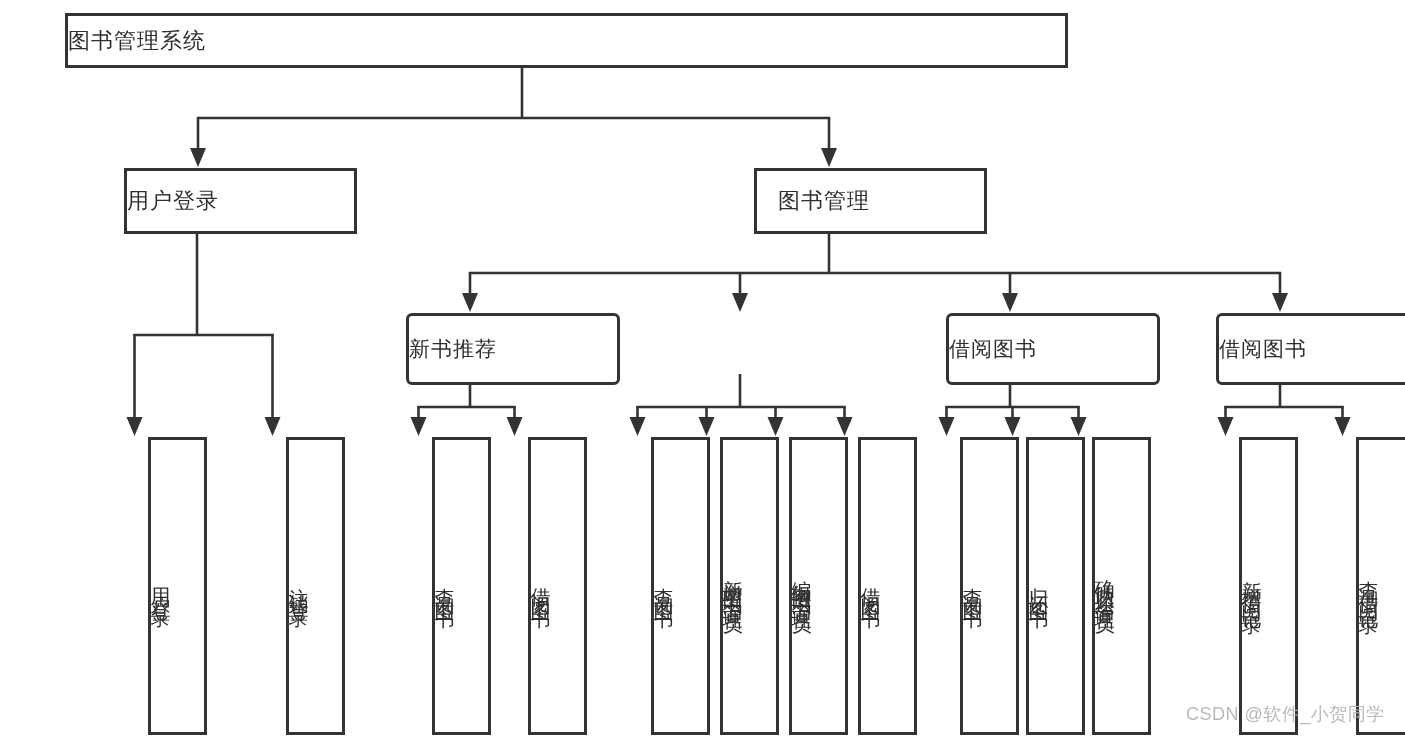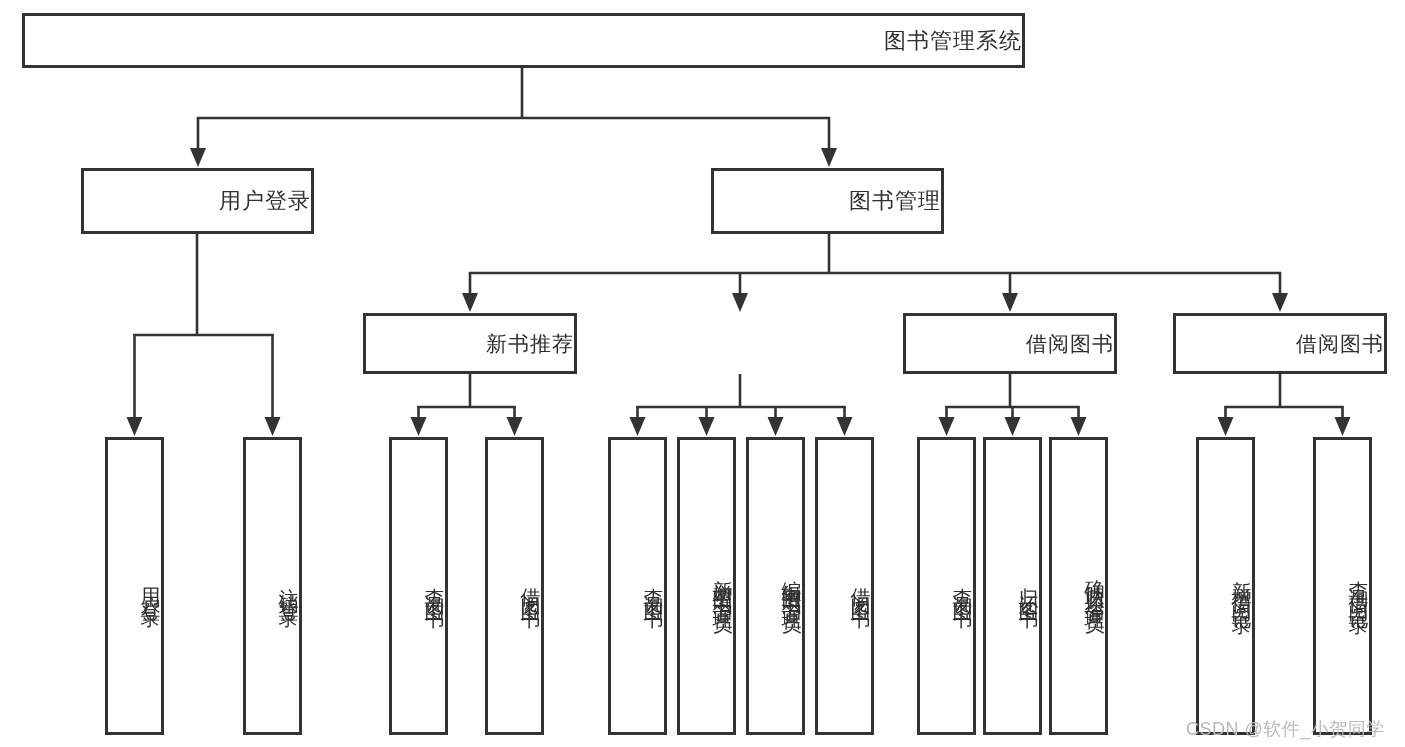--- a/index.html
+++ b/index.html
@@ -16,45 +16,46 @@
   .wires path { stroke: #333333; stroke-width: 2.6; fill: none; }
   .wires polygon { fill: #333333; stroke: none; }
 
   .node {
     position: absolute;
     background: #ffffff;
     border: 3px solid #333333;
     box-sizing: border-box;
     display: flex;
     align-items: center;
-    justify-content: flex-end;
+    justify-content: flex-start;
     text-align: center;
+    margin-left: 43px;
   }
   .lvl-root  { left: 22px;  top: 13px;  width: 1003px; height: 55px; }
   .lvl2      { top: 168px;  width: 233px; height: 66px; }
-  .lvl3      { top: 313px;  width: 214px; height: 61px; }
+  .lvl3      { top: 313px;  width: 214px; height: 72px; border-radius: 6px; }
   .leaf      { top: 437px;  width: 59px;  height: 298px; }
 
   .h-label { font-size: 22px; letter-spacing: 1px; white-space: nowrap; }
   .lvl3 .h-label { font-size: 21px; }
 
   .v-label {
     writing-mode: vertical-rl;
     text-orientation: mixed;
     font-size: 20px;
     letter-spacing: 7px;
     line-height: 1;
     white-space: nowrap;
   }
   .leaf-long .v-label { letter-spacing: 5px; }
 
   .watermark {
     position: absolute;
     left: 1186px;
-    top: 717px;
+    top: 702px;
     font-size: 18px;
     color: #b9b9b9;
     white-space: nowrap;
     letter-spacing: 0.5px;
   }
 </style>
 </head>
 <body>
 
 <div class="canvas">

